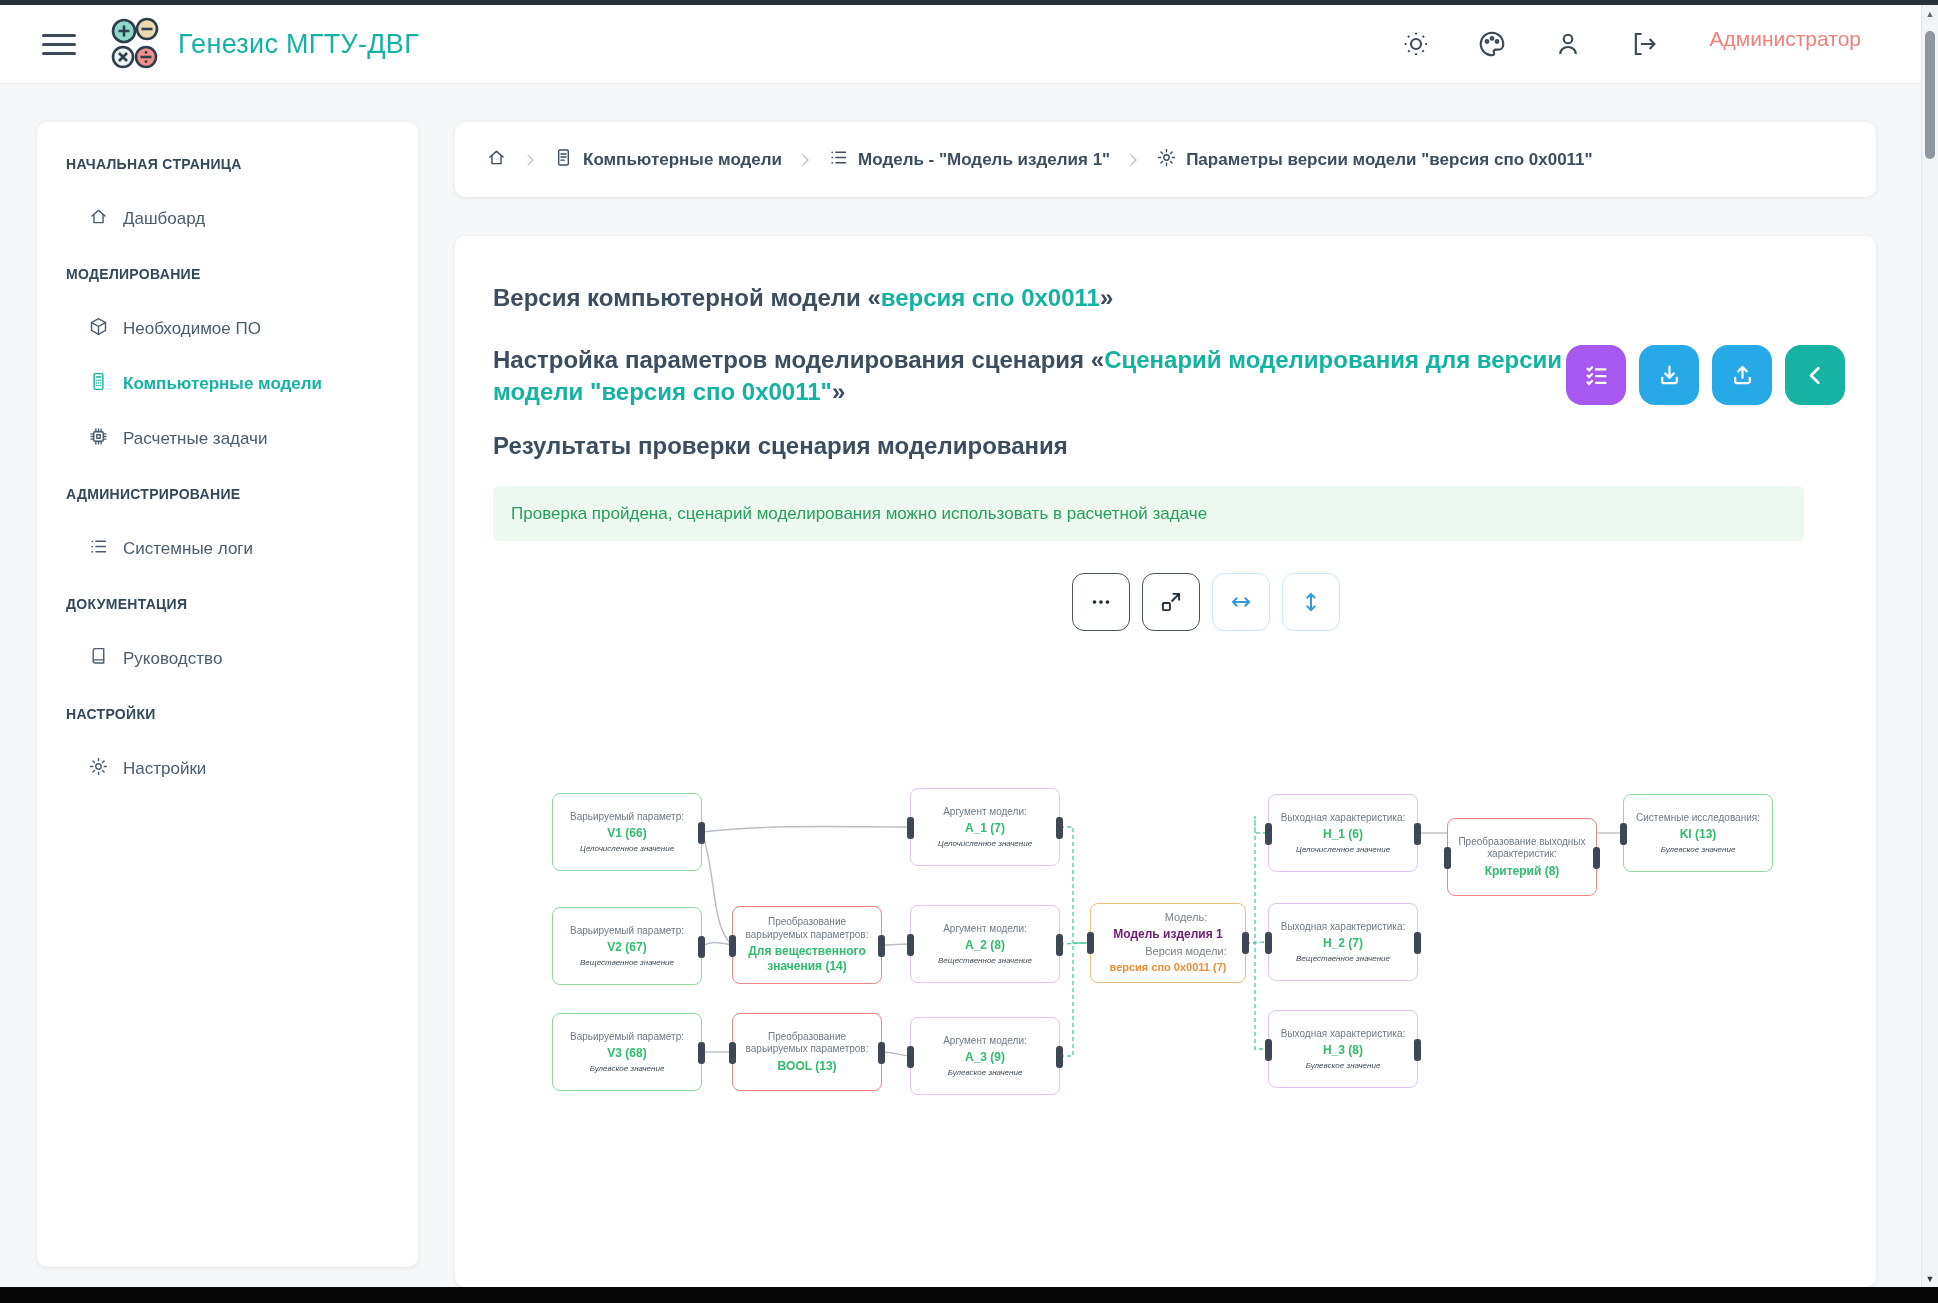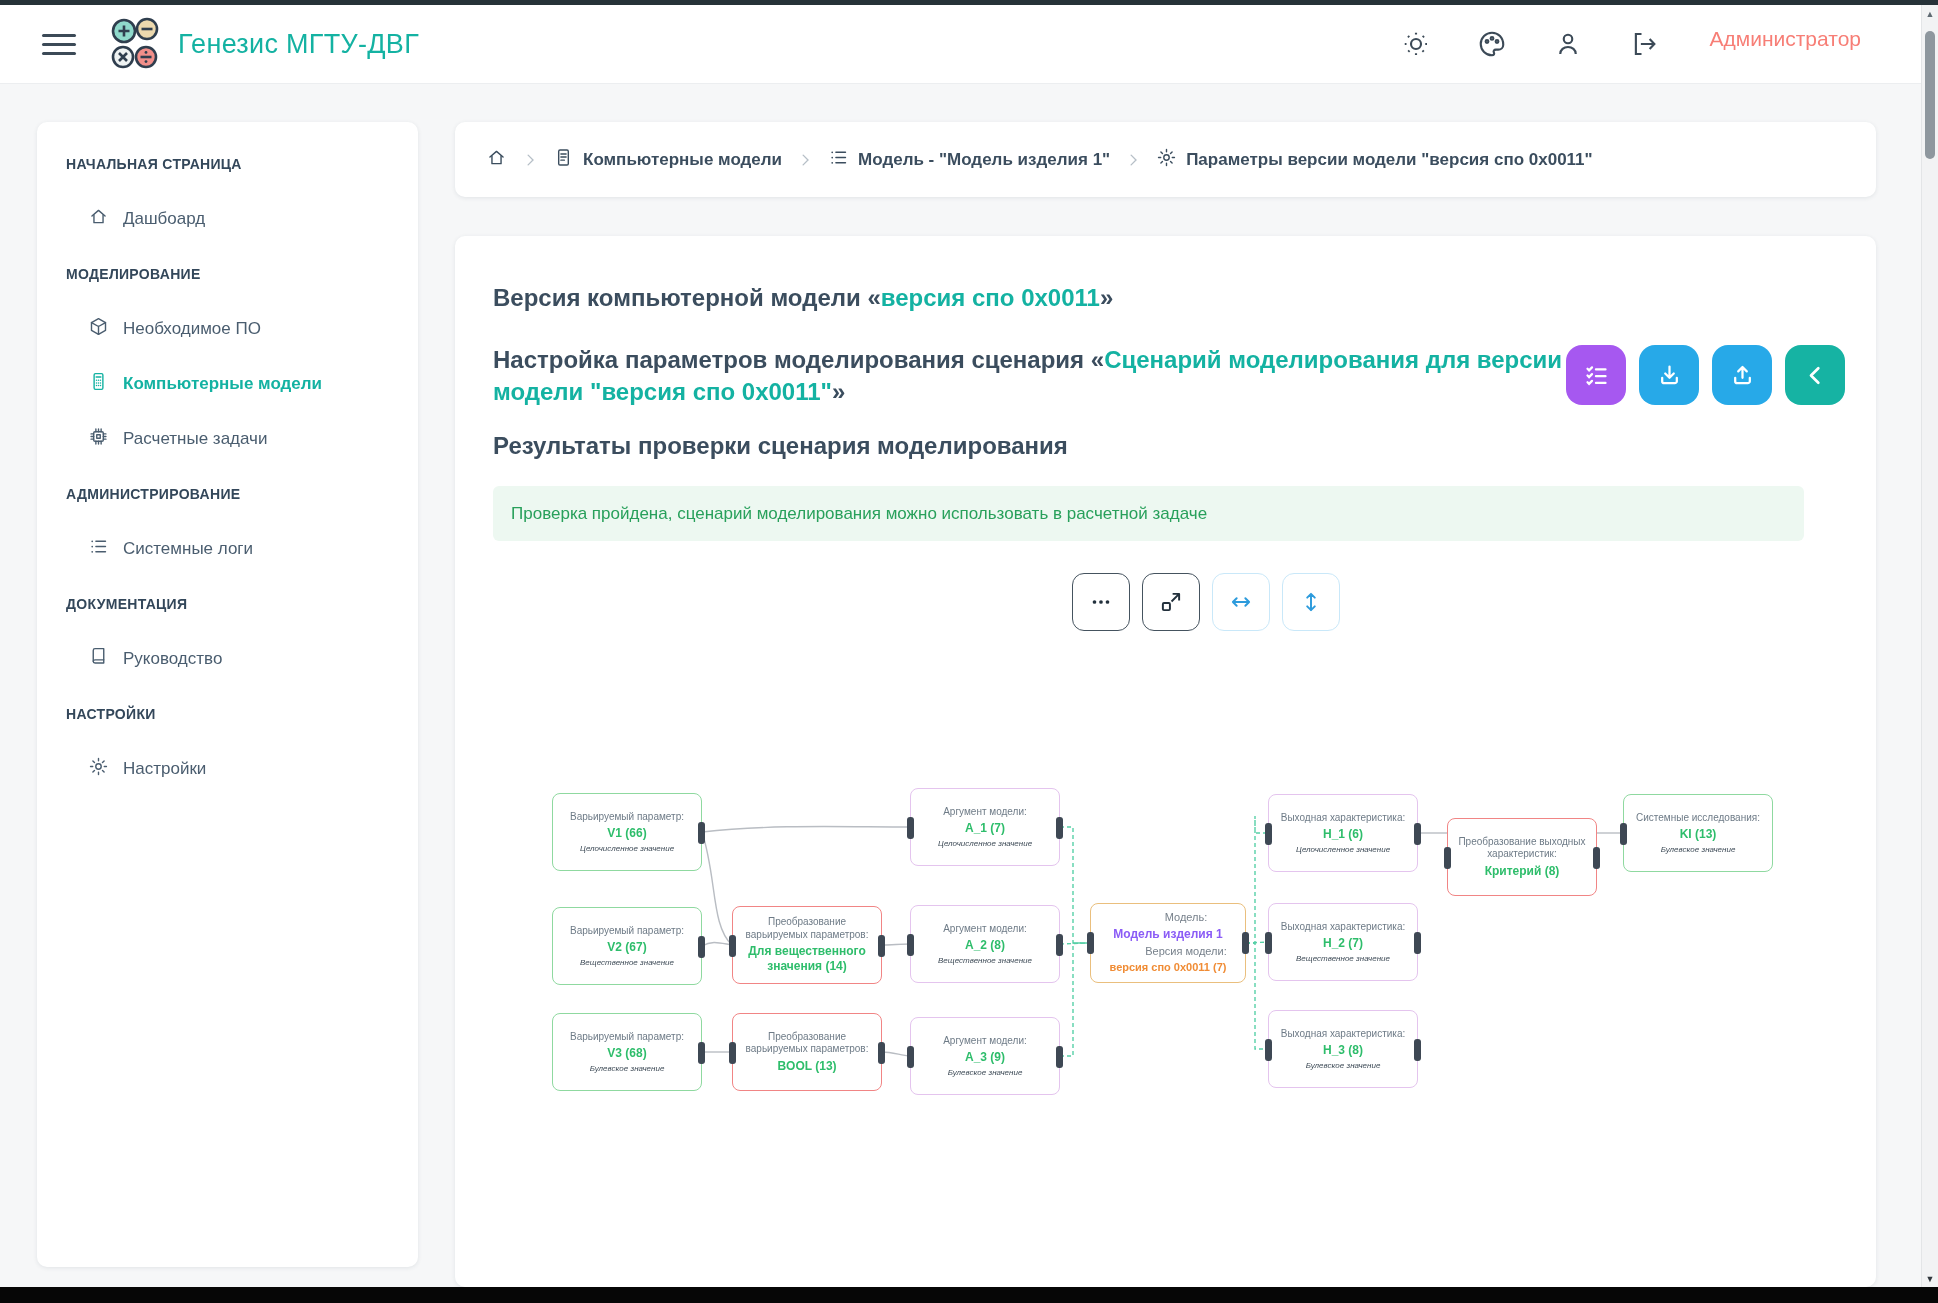--- a/index.html
+++ b/index.html
@@ -76,21 +76,21 @@
   .edges path.dashed { stroke:#57d0a7; stroke-width:1.4; fill:none; stroke-dasharray:4 3; }
   .node { position:absolute; width:150px; height:78px; background:#fff; border-radius:8px; border:1px solid #ccc; display:flex; flex-direction:column; align-items:center; justify-content:center; gap:3px; padding:4px 6px; text-align:center; pointer-events:auto; cursor:grab; }
   .node.green { border-color:#8fd9a0; }
   .node.red { border-color:#f18585; }
   .node.purple { border-color:#e4c4ee; }
   .node.orange { border-color:#eabf7d; }
   .n-title { font-size:10px; line-height:12.5px; color:#6e7b87; }
   .n-value { font-size:12px; line-height:15px; font-weight:700; color:#2ebd6b; }
   .n-sub { font-size:8px; font-style:italic; color:#3e4b57; }
   .node.orange .n-title { font-size:11px; color:#77818b;margin-left:36px; }
-  .node.orange .n-value { color:#8b5cf6; font-weight:700; font-size:12px; }
+  .node.orange .n-value { color:#701a75; font-weight:700; font-size:12px; }
   .node.orange .n-value2 { color:#f08c35; font-weight:700; font-size:11px; }
   .handle { position:absolute; width:7px; height:22px; background:#3e4854; border-radius:3px; top:28px; pointer-events:auto; cursor:crosshair; }
   .h-left { left:-4px; } .h-right { right:-4px; }
 </style>
 </head>
 <body>
 
 <div class="viewport">
   <div class="top-strip"></div>
 

